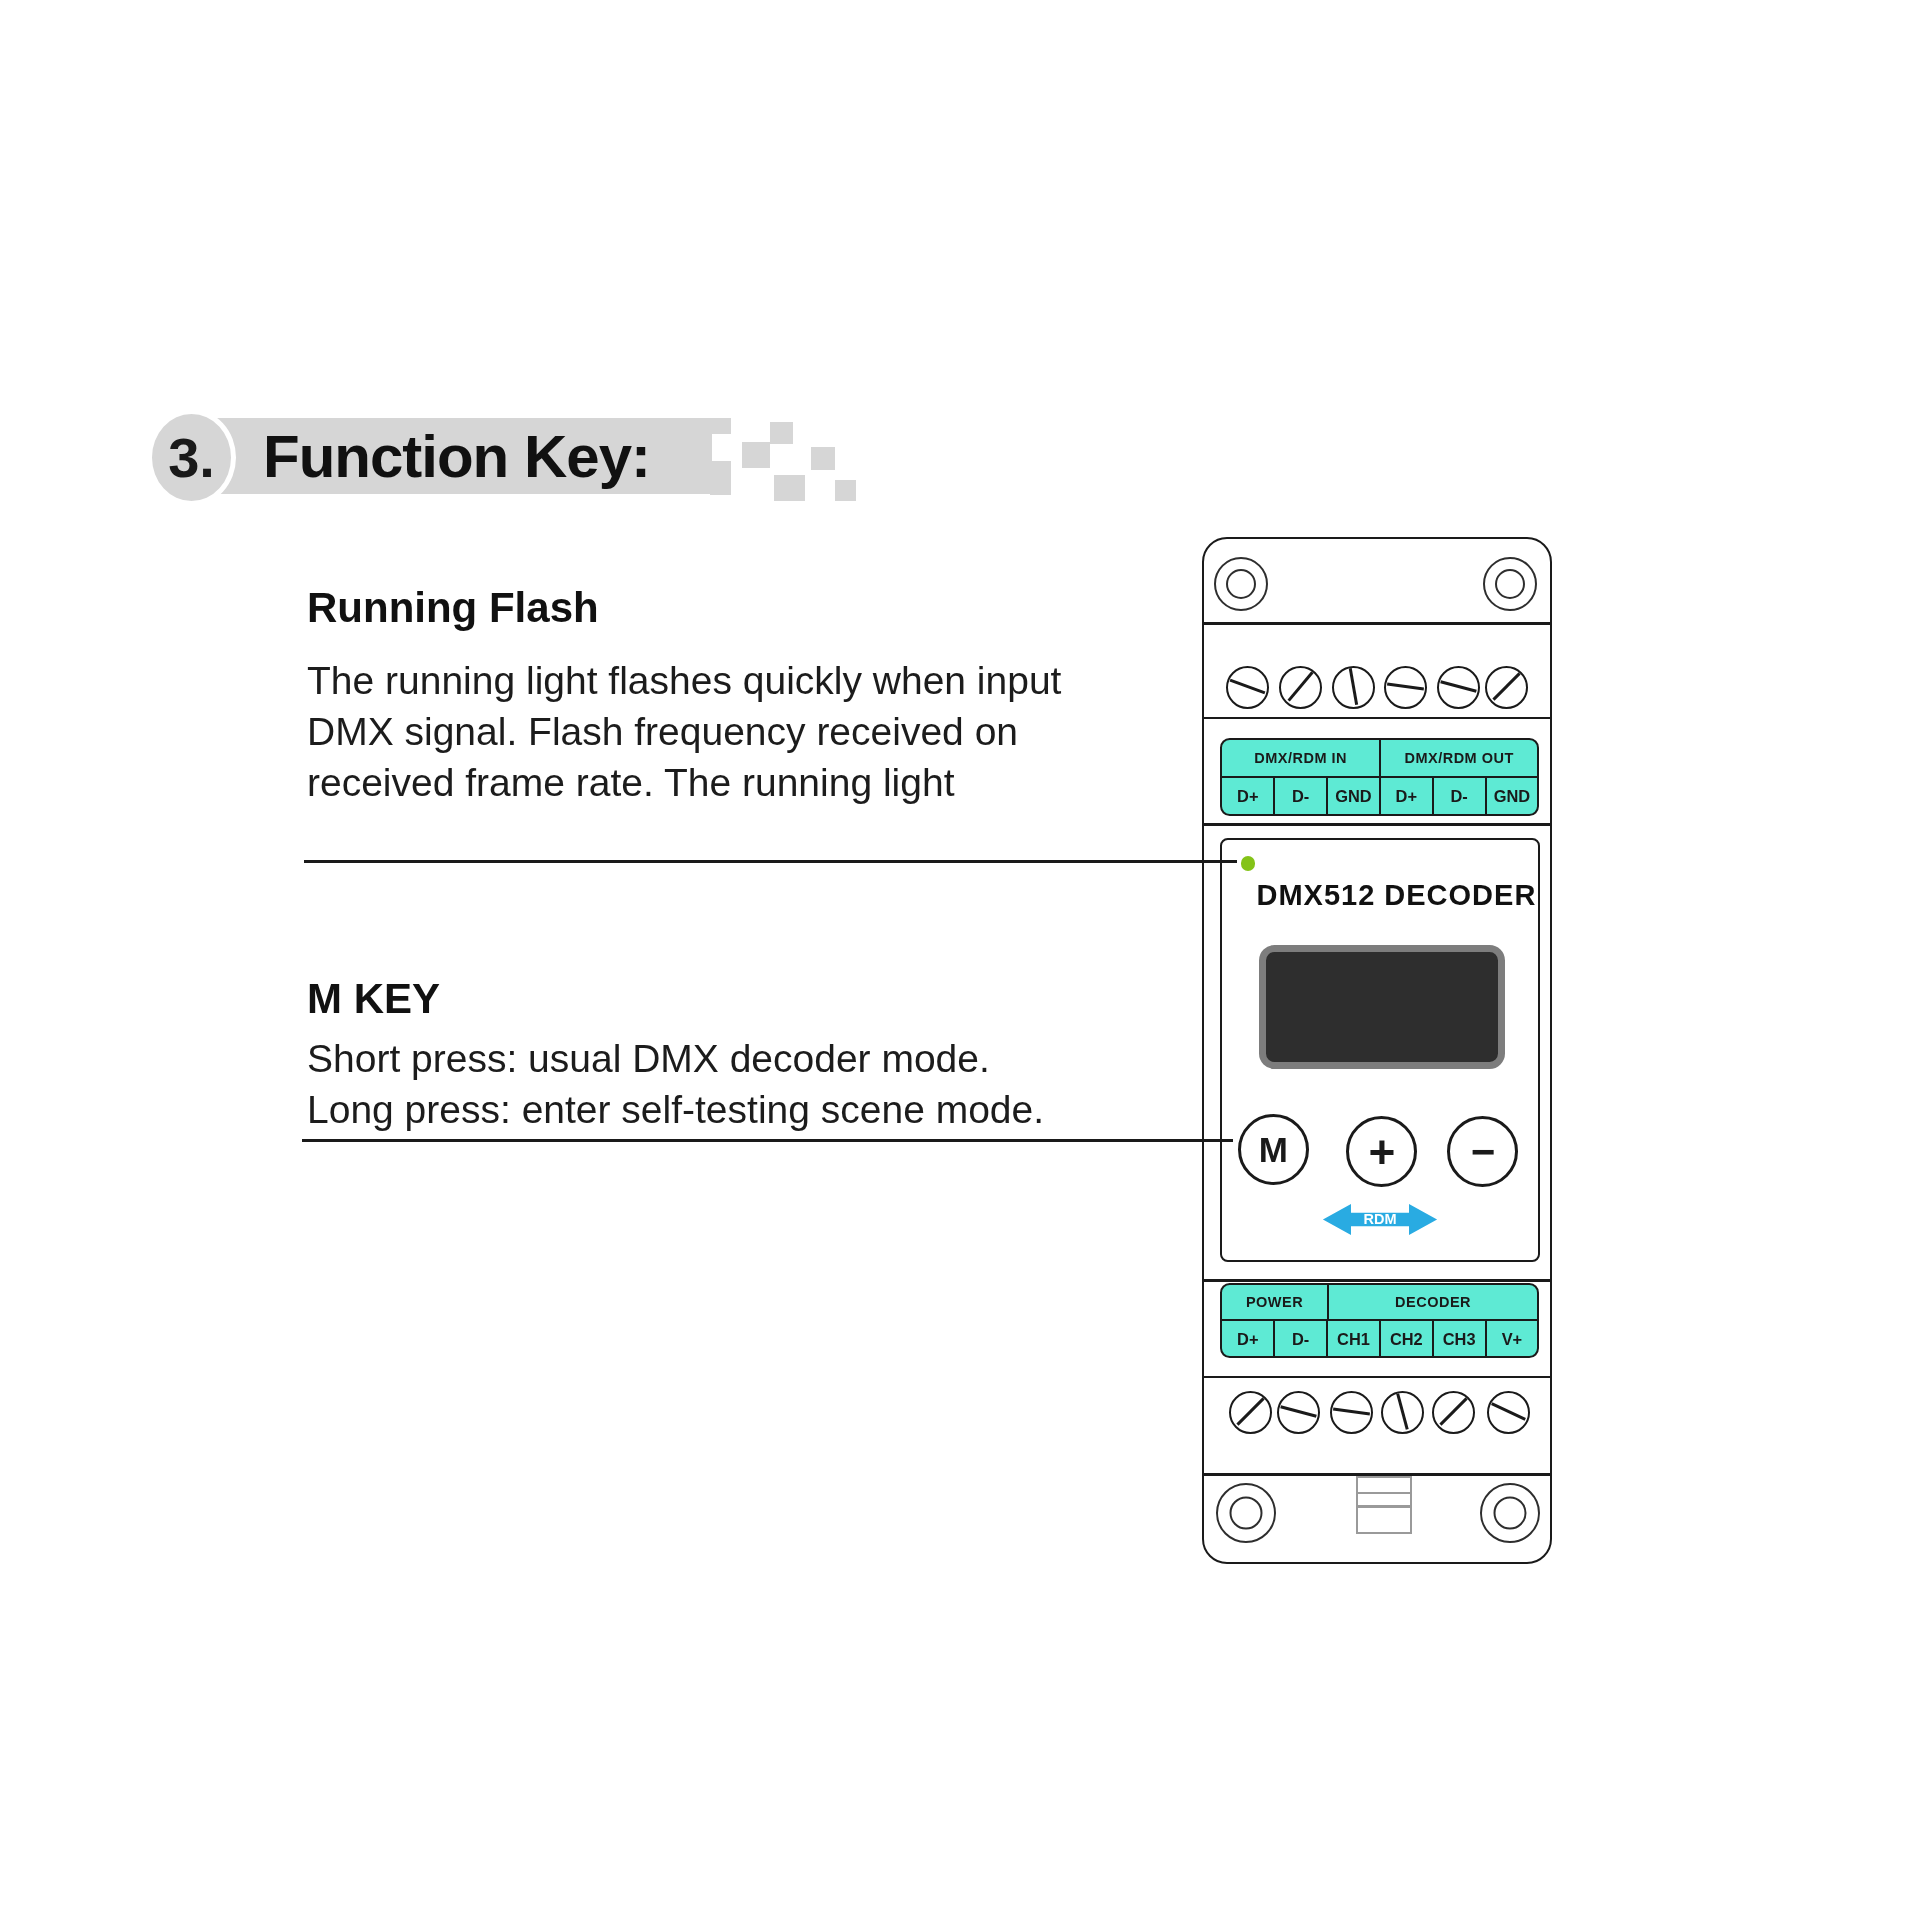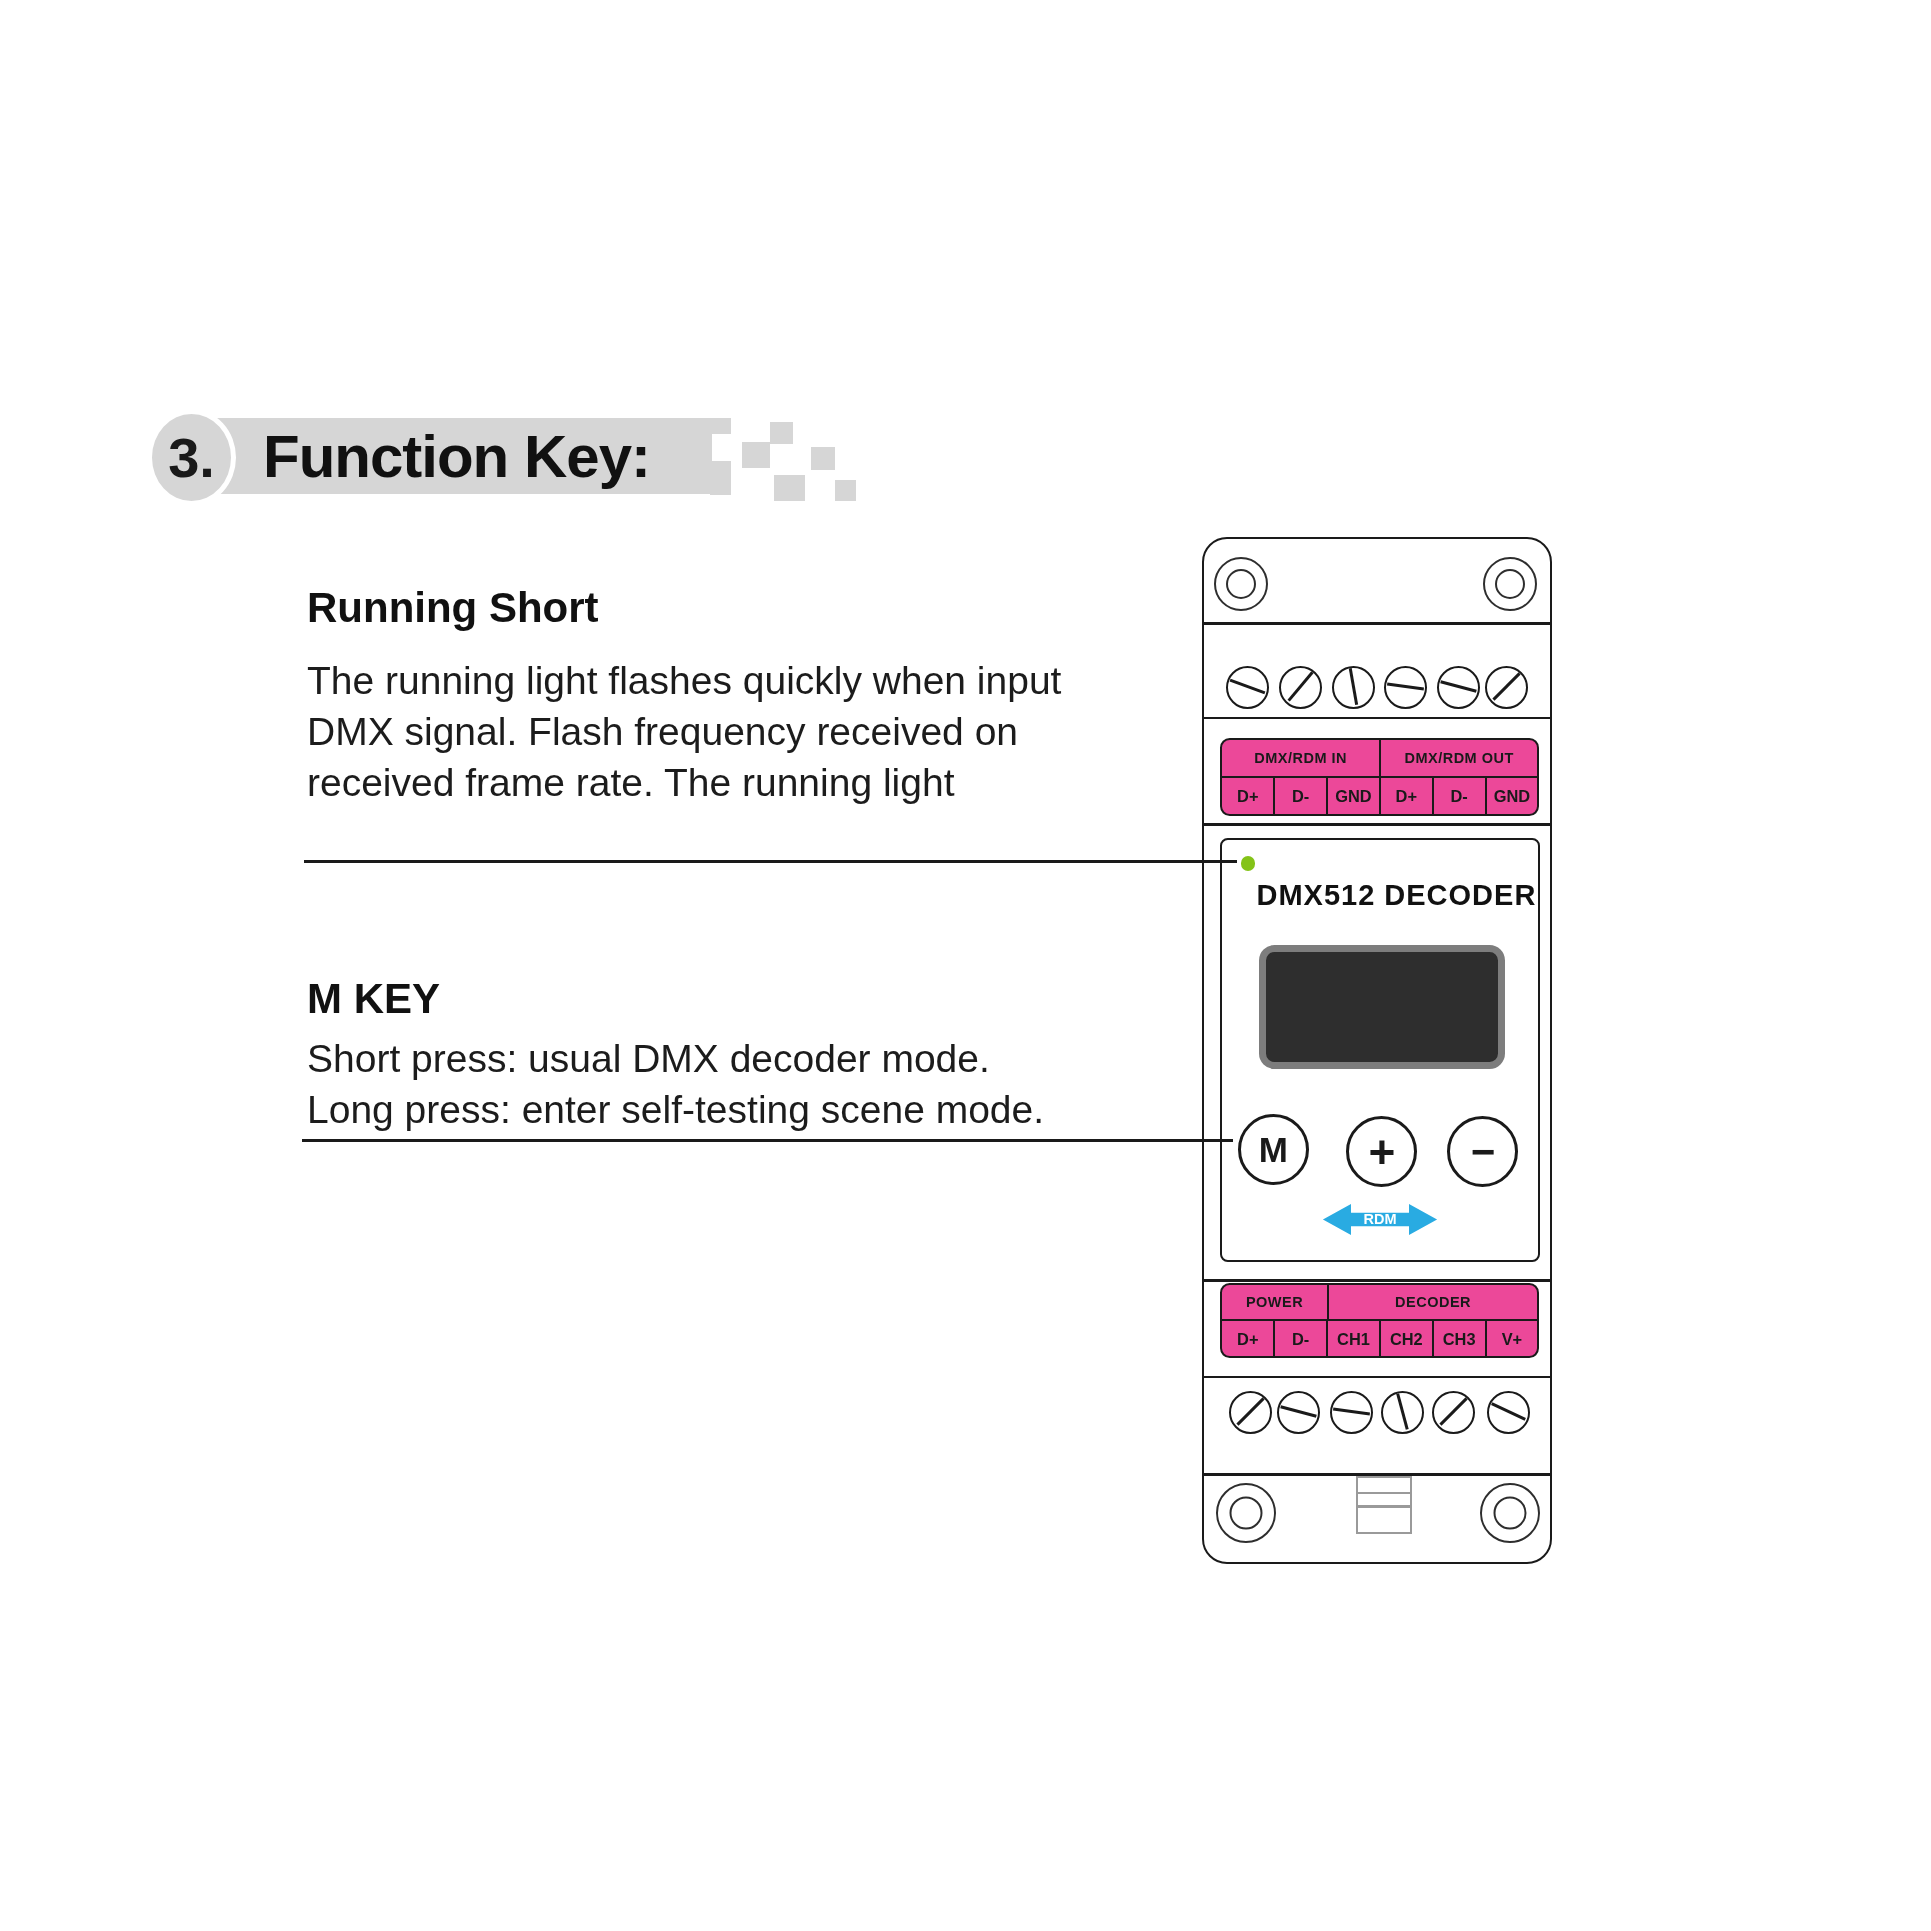--- a/index.html
+++ b/index.html
@@ -24,21 +24,21 @@
   .device{border:2.9px solid #1a1a1a;border-radius:25px;background:#fff;}
   .divider{background:#1a1a1a;left:0;width:100%;}
   .hole{border:2.9px solid #2e2e2e;border-radius:50%;background:#fff;}
   .hole::after{content:"";position:absolute;left:50%;top:50%;transform:translate(-50%,-50%);
     border:2.9px solid #2e2e2e;border-radius:50%;box-sizing:border-box;}
   .hole.sm{width:54px;height:54px;} .hole.sm::after{width:30px;height:30px;}
   .hole.lg{width:60px;height:60px;} .hole.lg::after{width:33px;height:33px;}
   .screw{width:43px;height:43px;border:2.9px solid #1a1a1a;border-radius:50%;background:#fff;}
   .screw::after{content:"";position:absolute;left:1px;right:1px;top:17.4px;height:2.9px;
     background:#1a1a1a;transform:rotate(var(--a));}
-  .conn{border:2.9px solid #1a1a1a;border-radius:9.7px;background:#ec4899;overflow:hidden;}
+  .conn{border:2.9px solid #1a1a1a;border-radius:9.7px;background:#5eead4;overflow:hidden;}
   .conn-head{display:flex;border-bottom:2.9px solid #1a1a1a;}
   .conn-h{display:flex;align-items:center;justify-content:center;
     font-size:14.5px;font-weight:bold;letter-spacing:0.5px;}
   .conn-h + .conn-h{border-left:2.9px solid #1a1a1a;}
   .conn-pins{display:flex;}
   .conn-p{display:flex;align-items:center;justify-content:center;
     font-size:16.4px;font-weight:bold;}
   .conn-p + .conn-p{border-left:2.9px solid #1a1a1a;}
   .panel{border:2.9px solid #1a1a1a;border-radius:7.7px;background:#fff;}
   .led{border-radius:50%;}
@@ -59,21 +59,21 @@
 <div class="abs hdr-sq" style="left:770px;top:422px;width:23px;height:22px;"></div>
 <div class="abs hdr-sq" style="left:742px;top:442px;width:28px;height:26px;"></div>
 <div class="abs hdr-sq" style="left:811px;top:447px;width:24px;height:23px;"></div>
 <div class="abs hdr-sq" style="left:774px;top:475px;width:31px;height:26px;"></div>
 <div class="abs hdr-sq" style="left:835px;top:480px;width:21px;height:21px;"></div>
 <div class="abs hdr-ellipse" style="left:147px;top:409px;width:89px;height:97px;">
   <span class="hdr-num">3.</span>
 </div>
 <div class="abs hdr-title" style="left:263px;top:418px;height:76px;">Function Key:</div>
 
-<div class="abs note-head" style="left:307px;top:584px;">Running Short</div>
+<div class="abs note-head" style="left:307px;top:584px;">Running Flash</div>
 <div class="abs" style="left:307px;top:655px;">
   <div class="note-line">The running light flashes quickly when input</div>
   <div class="note-line">DMX signal. Flash frequency received on</div>
   <div class="note-line">received frame rate. The running light</div>
 </div>
 <div class="abs callout" style="left:304px;top:860px;width:933px;"></div>
 
 <div class="abs note-head" style="left:307px;top:975px;">M KEY</div>
 <div class="abs" style="left:307px;top:1033px;">
   <div class="note-line">Short press: usual DMX decoder mode.</div>

